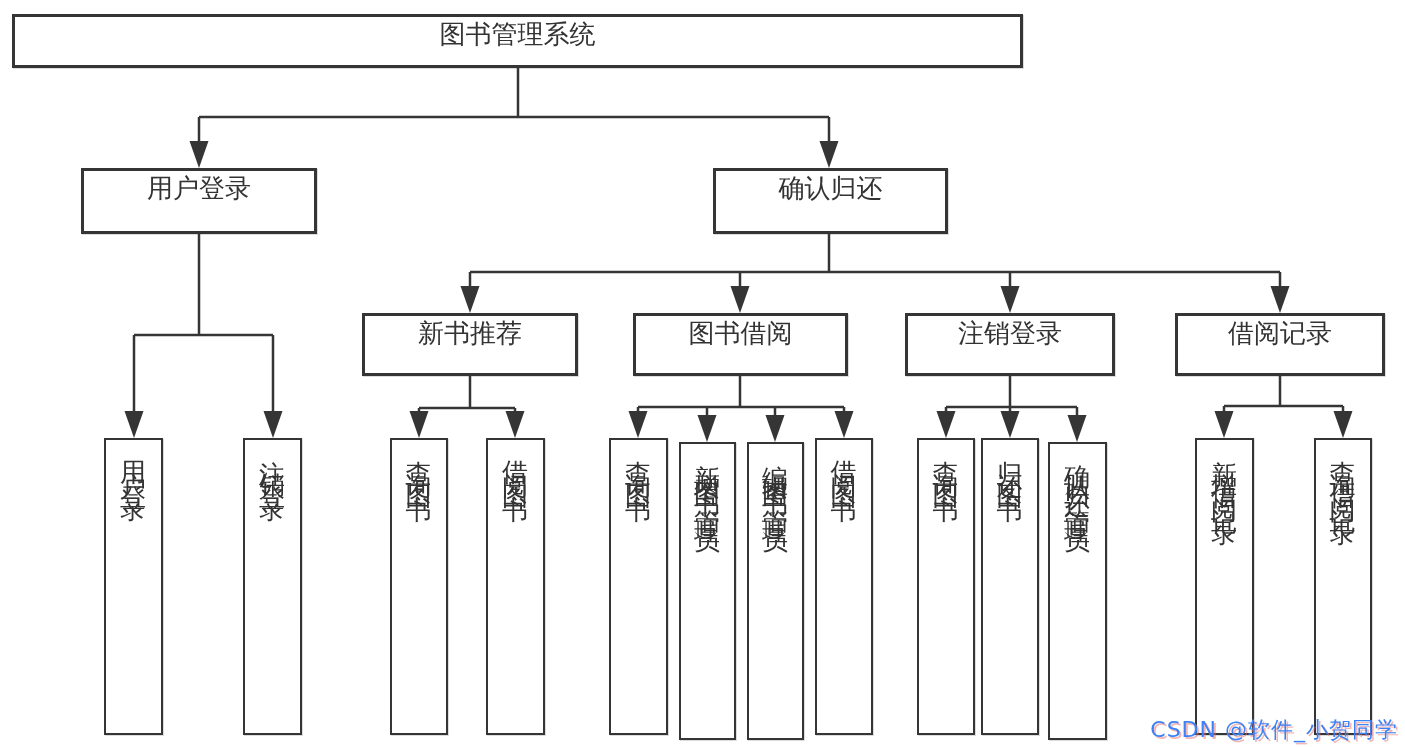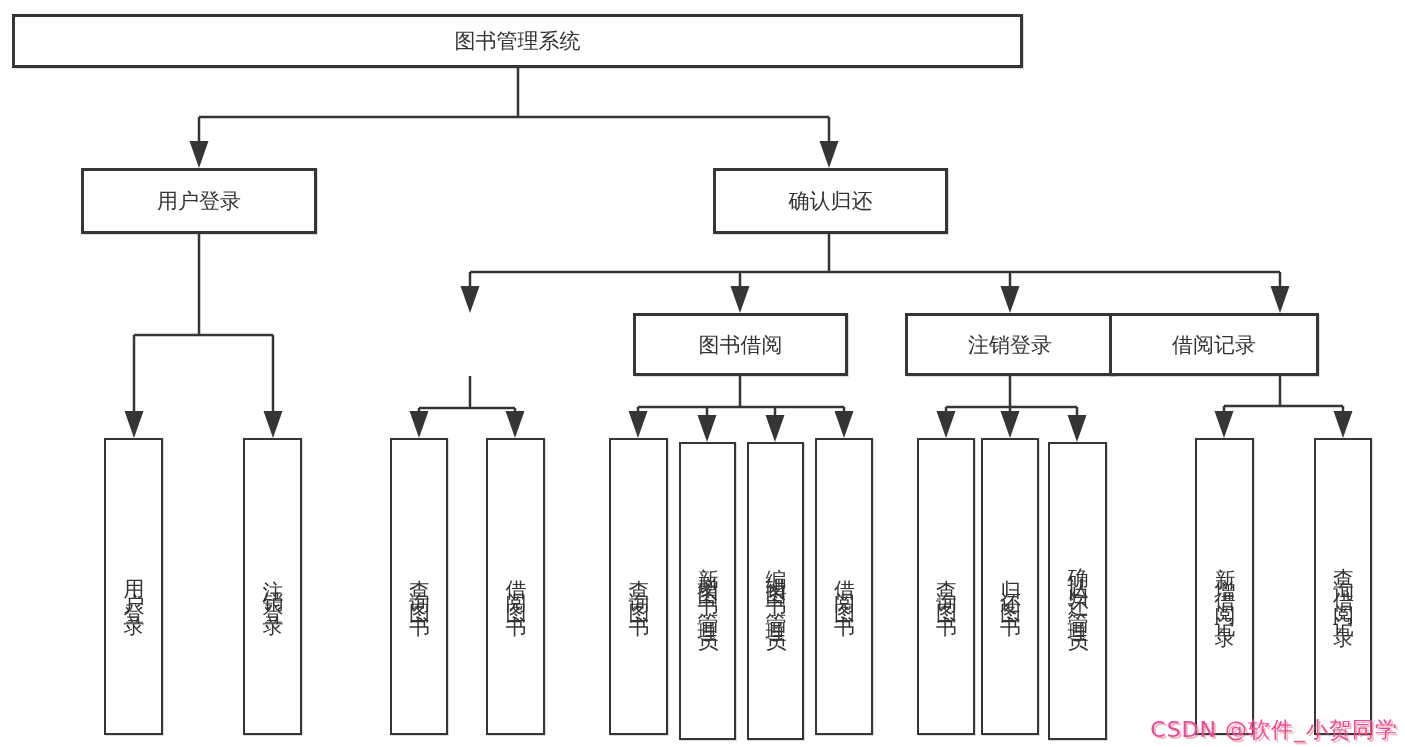--- a/index.html
+++ b/index.html
@@ -16,23 +16,22 @@
     position: absolute;
     left: 0; top: 0;
     width: 1405px; height: 747px;
   }
   .box {
     position: absolute;
     background: #ffffff;
     border: 3px solid #353535;
     box-sizing: border-box;
     display: flex;
-    align-items: center;
     justify-content: center;
-    font-size: 21px;
+    font-size: 26px;
     color: #333333;
     box-shadow: 1px 1px 0 rgba(60,60,60,0.18);
     white-space: nowrap;
   }
   .tall {
     border-width: 2.5px;
   }
   .vtext {
     writing-mode: vertical-rl;
     text-orientation: upright;
@@ -40,21 +39,21 @@
     line-height: 1;
   }
   .vtext.dense {
     letter-spacing: 9px;
   }
   .watermark {
     position: absolute;
     right: 7px;
     bottom: 2px;
     font-size: 22px;
-    color: #ec4899;
+    color: #3b82f6;
     text-shadow: 2px 2px 0 rgba(232,110,110,0.5);
     letter-spacing: 1px;
     pointer-events: none;
   }
 </style>
 </head>
 <body>
 
 <div class="canvas">
 
@@ -93,27 +92,30 @@
     <span>图书管理系统</span>
   </div>
 
   <div class="box" style="left:81px; top:168px; width:236px; height:66px;">
     <span>用户登录</span>
   </div>
   <div class="box" style="left:713px; top:168px; width:235px; height:66px;">
     <span>确认归还</span>
   </div>
 
+  <div class="box" style="left:362px; top:313px; width:216px; height:63px;">
+    <span>新书推荐</span>
+  </div>
   <div class="box" style="left:633px; top:313px; width:215px; height:63px;font-family:Liberation Mono, monospace;">
     <span>图书借阅</span>
   </div>
   <div class="box" style="left:905px; top:313px; width:210px; height:63px;">
     <span>注销登录</span>
   </div>
-  <div class="box" style="left:1109px; top:313px; width:210px; height:63px;">
+  <div class="box" style="left:1175px; top:313px; width:210px; height:63px;">
     <span>借阅记录</span>
   </div>
 
   <div class="box tall" style="left:104px; top:438px; width:59px; height:297px;">
     <span class="vtext">用户登录</span>
   </div>
   <div class="box tall" style="left:243px; top:438px; width:59px; height:297px;">
     <span class="vtext">注销登录</span>
   </div>
 

